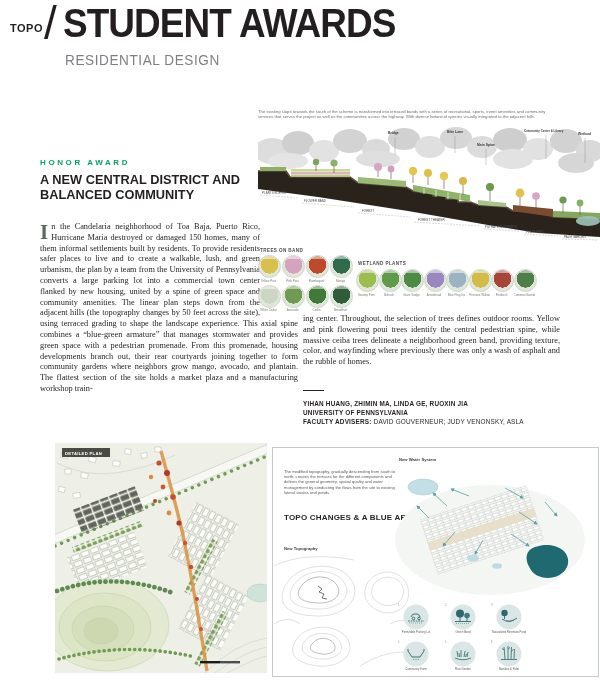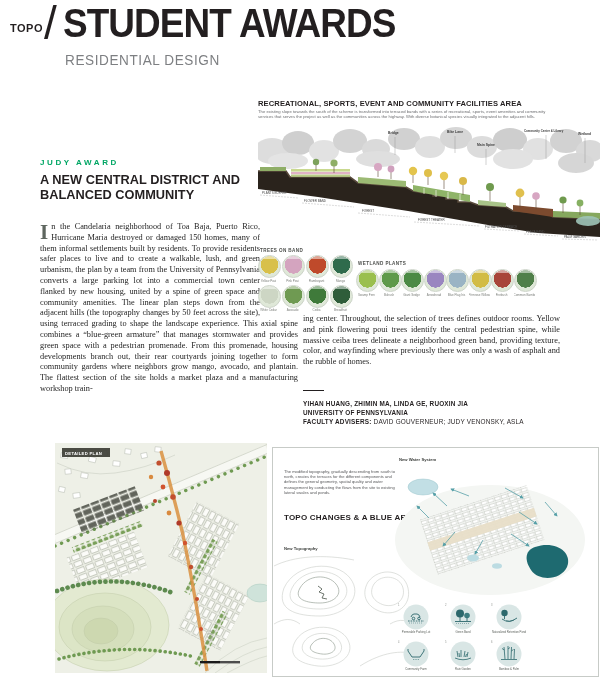--- a/index.html
+++ b/index.html
@@ -46,36 +46,35 @@
 </head>
 <body>
 
 <div class="page">
 
   <div class="abs brand" style="left:10px;top:22px;">TOPO</div>
   <div class="abs slash" style="left:44px;top:0px;">/</div>
   <div class="abs bigtitle" style="left:63px;top:2px;">STUDENT AWARDS</div>
   <div class="abs subtitle" style="left:65px;top:52px;">RESIDENTIAL DESIGN</div>
 
-  <div class="abs cat" style="left:40px;top:158px;color:#00a664;">JUDY AWARD</div>
+  <div class="abs cat" style="left:40px;top:158px;color:#00a664;">HONOR AWARD</div>
   <div class="abs atitle" style="left:40px;top:172px;">A NEW CENTRAL DISTRICT AND BALANCED COMMUNITY</div>
 
   <div class="abs bodytext" style="left:40px;top:222px;width:258px;">
     <span class="tspacer"></span><span class="dropcap">I</span><span>n the Candelaria neighborhood of Toa Baja, Puerto Rico, Hurricane Maria destroyed or damaged 150 homes, many of them informal settlements built by residents. To provide residents safer places to live and to create a walkable, lush, and green urbanism, the plan by a team from the University of Pennsylvania converts a large parking lot into a commercial town center flanked by new housing, united by a spine of green space and community amenities. The linear plan steps down from the adjacent hills (the topography changes by 50 feet across the site), using terraced grading to shape the landscape experience. This axial spine combines a “blue-green armature” that manages stormwater and provides green space with a pedestrian promenade. From this promenade, housing developments branch out, their rear courtyards joining together to form community gardens where neighbors grow mango, avocado, and plantain. The flattest section of the site holds a market plaza and a manufacturing workshop train-</span>
   </div>
 
   <div class="abs bodytext" style="left:303px;top:314px;width:257px;">ing center. Throughout, the selection of trees defines outdoor rooms. Yellow and pink flowering poui trees identify the central pedestrian spine, while massive ceiba trees delineate a neighborhood green band, providing texture, color, and wayfinding where previously there was only a wash of asphalt and the rubble of homes.</div>
   <div class="abs rule" style="left:303px;top:390px;width:21px;"></div>
   <div class="abs credits" style="left:303px;top:399px;width:270px;">
     <div>YIHAN HUANG, ZHIMIN MA, LINDA GE, RUOXIN JIA</div>
     <div>UNIVERSITY OF PENNSYLVANIA</div>
     <div><span>FACULTY ADVISERS:</span> <span class="normal">DAVID GOUVERNEUR; JUDY VENONSKY, ASLA</span></div>
   </div>
 
-  <div class="abs figtitle" style="left:258px;top:99px;">RECREATIONAL, SPORTS, EVENT AND COMMUNITY FACILITIES AREA</div>
   <div class="abs figcap" style="left:258px;top:109px;width:296px;">The existing slope towards the south of the scheme is transformed into terraced bands with a series of recreational, sports, event amenities and community services that serves the project as well as the communities across the highway. With diverse botanical species visually integrated to the adjacent hills.</div>
 
   <svg class="abs" style="left:258px;top:125px;" width="342" height="120" viewBox="0 0 342 120">
 
     <g opacity="0.85">
       <ellipse cx="14" cy="26" rx="18" ry="13" fill="#d8d8d8"></ellipse>
         <ellipse cx="40" cy="18" rx="16" ry="12" fill="#c7c7c7"></ellipse>
       <ellipse cx="66" cy="26" rx="15" ry="11" fill="#dedede"></ellipse>
         <ellipse cx="92" cy="16" rx="17" ry="12" fill="#cccccc"></ellipse>
       <ellipse cx="118" cy="24" rx="14" ry="10" fill="#d4d4d4"></ellipse>

